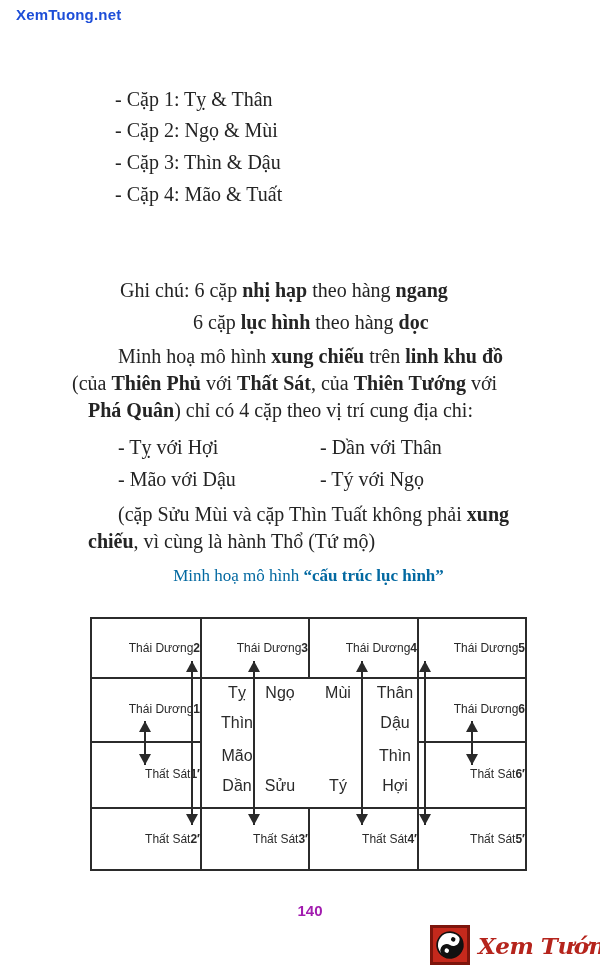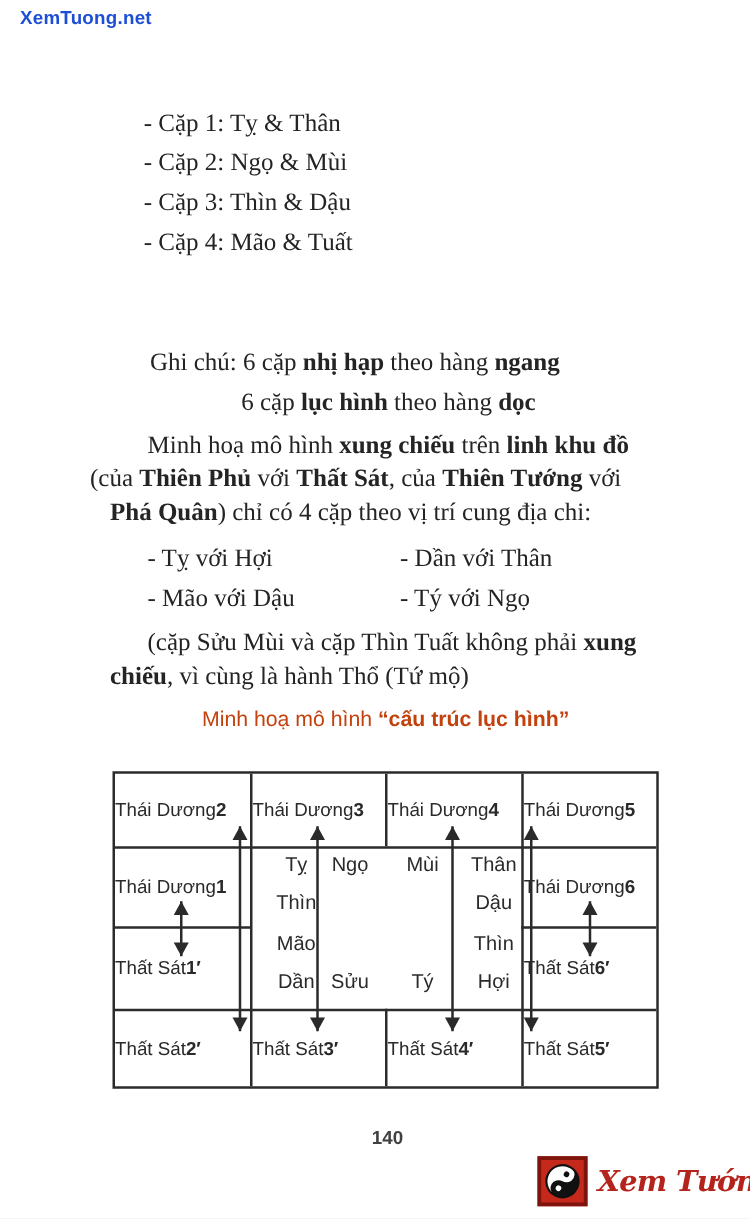--- a/index.html
+++ b/index.html
@@ -5,40 +5,40 @@
   html,body{margin:0;padding:0;background:#e8e8e8;}
   .page{position:relative;width:600px;height:975px;background:#ffffff;overflow:hidden;
         font-family:"Liberation Serif","DejaVu Serif",serif;color:#242424;}
   .line{position:absolute;white-space:nowrap;line-height:26px;}
   .serif{font-family:"Liberation Serif","DejaVu Serif",serif;font-size:20px;}
   .b, .line b{font-weight:bold;}
   
   .header-logo{position:absolute;left:16px;top:6px;font-family:"Liberation Sans","DejaVu Sans",sans-serif;
         font-size:15px;font-weight:bold;color:#1d4ed8;text-decoration:none;letter-spacing:.2px;cursor:pointer;}
   
-  .dtitle{position:absolute;left:90px;width:437px;text-align:center;font-size:17px;color:#c2410c;
-        font-family:Liberation Sans, sans-serif;white-space:nowrap;}
+  .dtitle{position:absolute;left:90px;width:437px;text-align:center;font-size:17px;color:#0369a1;
+        font-family:Liberation Serif, serif;white-space:nowrap;}
   
   .lh-table{position:absolute;left:90px;top:617px;width:433px;height:250px;border:2px solid #2b2b2b;
         font-family:"Liberation Sans","DejaVu Sans",sans-serif;color:#2a2a2a;}
   .gl{position:absolute;background:#2b2b2b;}
-  .cell{position:absolute;display:flex;align-items:center;justify-content:flex-start;
-        font-size:15px;white-space:nowrap;}
+  .cell{position:absolute;display:flex;align-items:center;justify-content:flex-end;
+        font-size:12px;white-space:nowrap;}
   .zl{position:absolute;transform:translate(-50%,-50%);font-size:16px;white-space:nowrap;}
   .varrow{position:absolute;width:14px;transform:translateX(-7px);
         background:linear-gradient(#2a2a2a,#2a2a2a) 50% 0/2px 100% no-repeat;}
   .varrow::before{content:"";position:absolute;left:50%;top:0;transform:translateX(-50%);
         width:0;height:0;border-left:6px solid transparent;border-right:6px solid transparent;
         border-bottom:11px solid #2a2a2a;}
   .varrow::after{content:"";position:absolute;left:50%;bottom:0;transform:translateX(-50%);
         width:0;height:0;border-left:6px solid transparent;border-right:6px solid transparent;
         border-top:11px solid #2a2a2a;}
   
   .page-number{position:absolute;left:280px;top:902px;width:60px;text-align:center;
-        font-family:"Liberation Sans","DejaVu Sans",sans-serif;font-size:15px;font-weight:bold;color:#404040;}
+        font-family:"Liberation Sans","DejaVu Sans",sans-serif;font-size:15px;font-weight:bold;color:#a21caf;}
   .footer-logo{position:absolute;left:430px;top:925px;display:flex;align-items:center;gap:8px;cursor:pointer;}
   .yy-box{width:34px;height:34px;background:#c5291c;border:3px solid #7e150c;
         display:flex;align-items:center;justify-content:center;}
   .script-text{font-family:"DejaVu Serif","Liberation Serif",serif;font-style:italic;font-weight:bold;
         font-size:23px;color:#b5241c;white-space:nowrap;letter-spacing:-0.5px;}
 </style>
 </head>
 <body>
 
 <div class="page">

